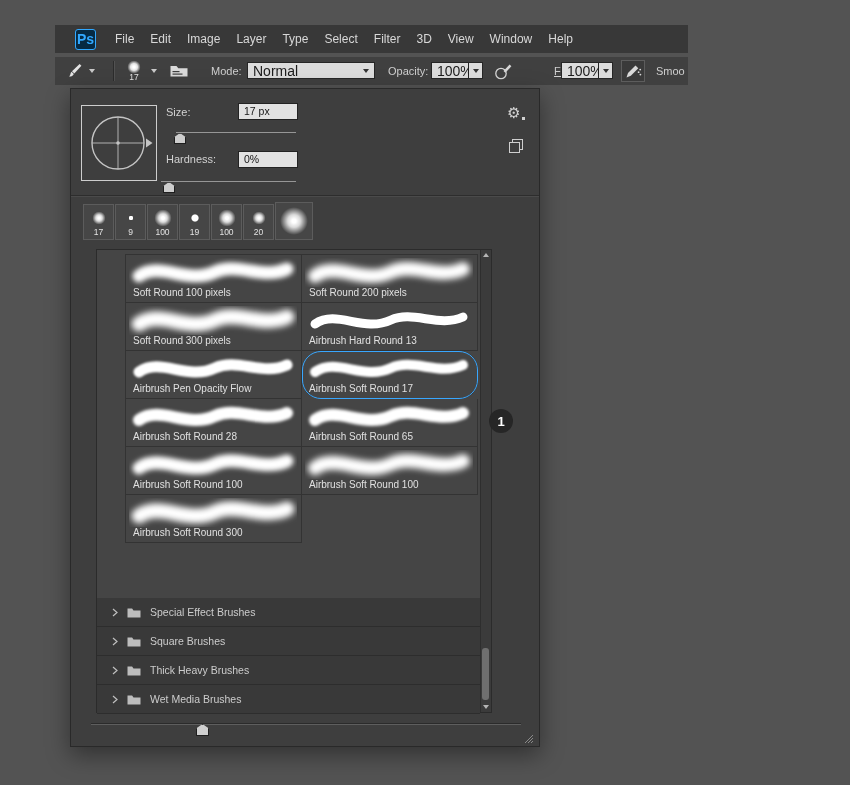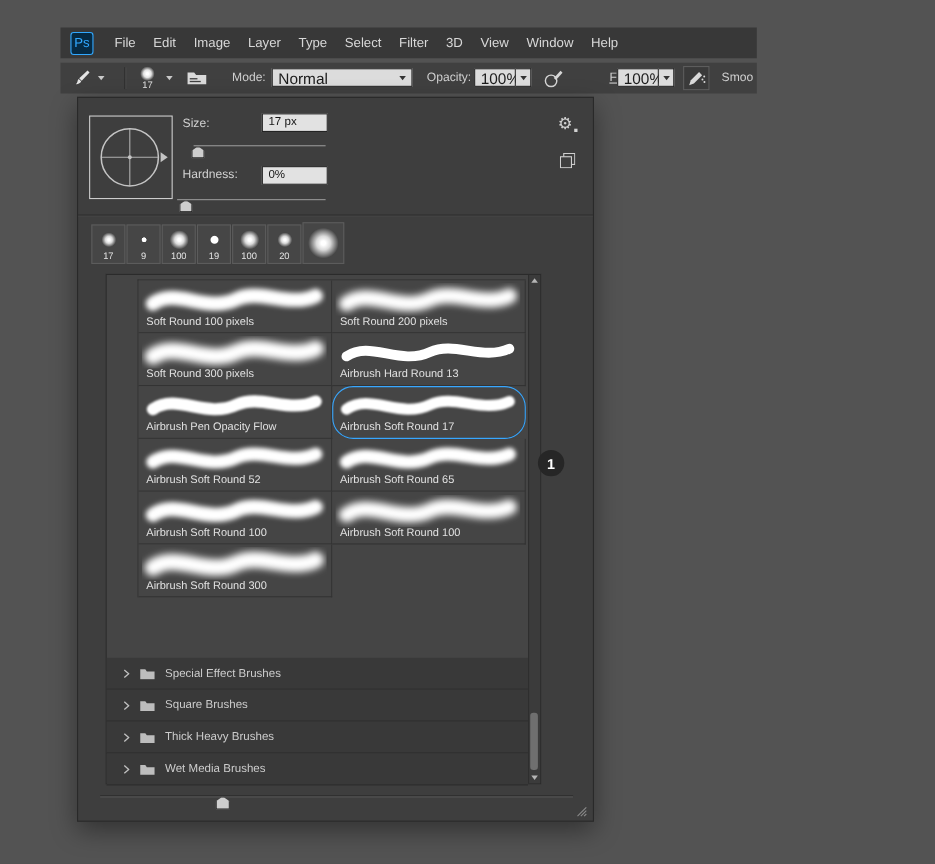--- a/index.html
+++ b/index.html
@@ -5,22 +5,22 @@
   html,body{margin:0;padding:0;}
   body{
     width:850px;height:785px;position:relative;overflow:hidden;
     background:#535353;
     font-family:"Liberation Sans",sans-serif;
     -webkit-font-smoothing:antialiased;
   }
 
   
   .menubar{position:absolute;left:55px;top:25px;width:633px;height:28px;background:#383838;display:flex;align-items:center;}
-  .ps-icon{width:19px;height:19px;margin-left:9px;border:1px solid #31a8ff;border-radius:3px;background:#062a43;color:#31a8ff;
-    font-size:12px;font-weight:normal;display:flex;align-items:center;justify-content:center;flex:0 0 auto;}
+  .ps-icon{width:19px;height:19px;margin-left:20px;border:1px solid #31a8ff;border-radius:3px;background:#062a43;color:#31a8ff;
+    font-size:14px;font-weight:bold;display:flex;align-items:center;justify-content:center;flex:0 0 auto;}
   .menu-items{display:flex;margin-left:11px;}
   .menu-item{padding:0 8px;font-size:12px;color:#d8d8d8;line-height:28px;cursor:default;}
 
   
   .optionsbar{position:absolute;left:55px;top:57px;width:633px;height:28px;background:#404040;}
   .optionsbar > *{position:absolute;}
   .tool-btn{left:10px;top:3px;width:42px;height:22px;display:flex;align-items:center;}
   .mini-chev{width:0;height:0;border-left:3.5px solid transparent;border-right:3.5px solid transparent;border-top:4px solid #c9c9c9;margin-left:6px;}
   .vsep{left:58px;top:4px;width:1px;height:20px;background:#2c2c2c;border-right:1px solid #525252;}
   .preset-btn{left:66px;top:2px;width:26px;height:24px;}
@@ -300,21 +300,21 @@
         <div class="brush-cell selected">
           <svg class="stroke" viewBox="0 0 168 30" preserveAspectRatio="none">
             <path d="M10 19 C 32 4, 58 28, 86 15 C 108 5, 134 23, 158 12" fill="none" stroke="#ffffff" stroke-width="10" stroke-linecap="round" filter="url(#blur1)"></path>
           </svg>
           <div class="brush-label">Airbrush Soft Round 17</div>
         </div>
         <div class="brush-cell">
           <svg class="stroke" viewBox="0 0 168 30" preserveAspectRatio="none">
             <path d="M10 19 C 32 4, 58 28, 86 15 C 108 5, 134 23, 158 12" fill="none" stroke="#ffffff" stroke-width="12" stroke-linecap="round" filter="url(#blur2)"></path>
           </svg>
-          <div class="brush-label">Airbrush Soft Round 52</div>
+          <div class="brush-label">Airbrush Soft Round 28</div>
         </div>
         <div class="brush-cell">
           <svg class="stroke" viewBox="0 0 168 30" preserveAspectRatio="none">
             <path d="M10 19 C 32 4, 58 28, 86 15 C 108 5, 134 23, 158 12" fill="none" stroke="#ffffff" stroke-width="12" stroke-linecap="round" filter="url(#blur2)"></path>
           </svg>
           <div class="brush-label">Airbrush Soft Round 65</div>
         </div>
         <div class="brush-cell">
           <svg class="stroke" viewBox="0 0 168 30" preserveAspectRatio="none">
             <path d="M10 19 C 32 4, 58 28, 86 15 C 108 5, 134 23, 158 12" fill="none" stroke="#ffffff" stroke-width="13" stroke-linecap="round" filter="url(#blur3)"></path>

